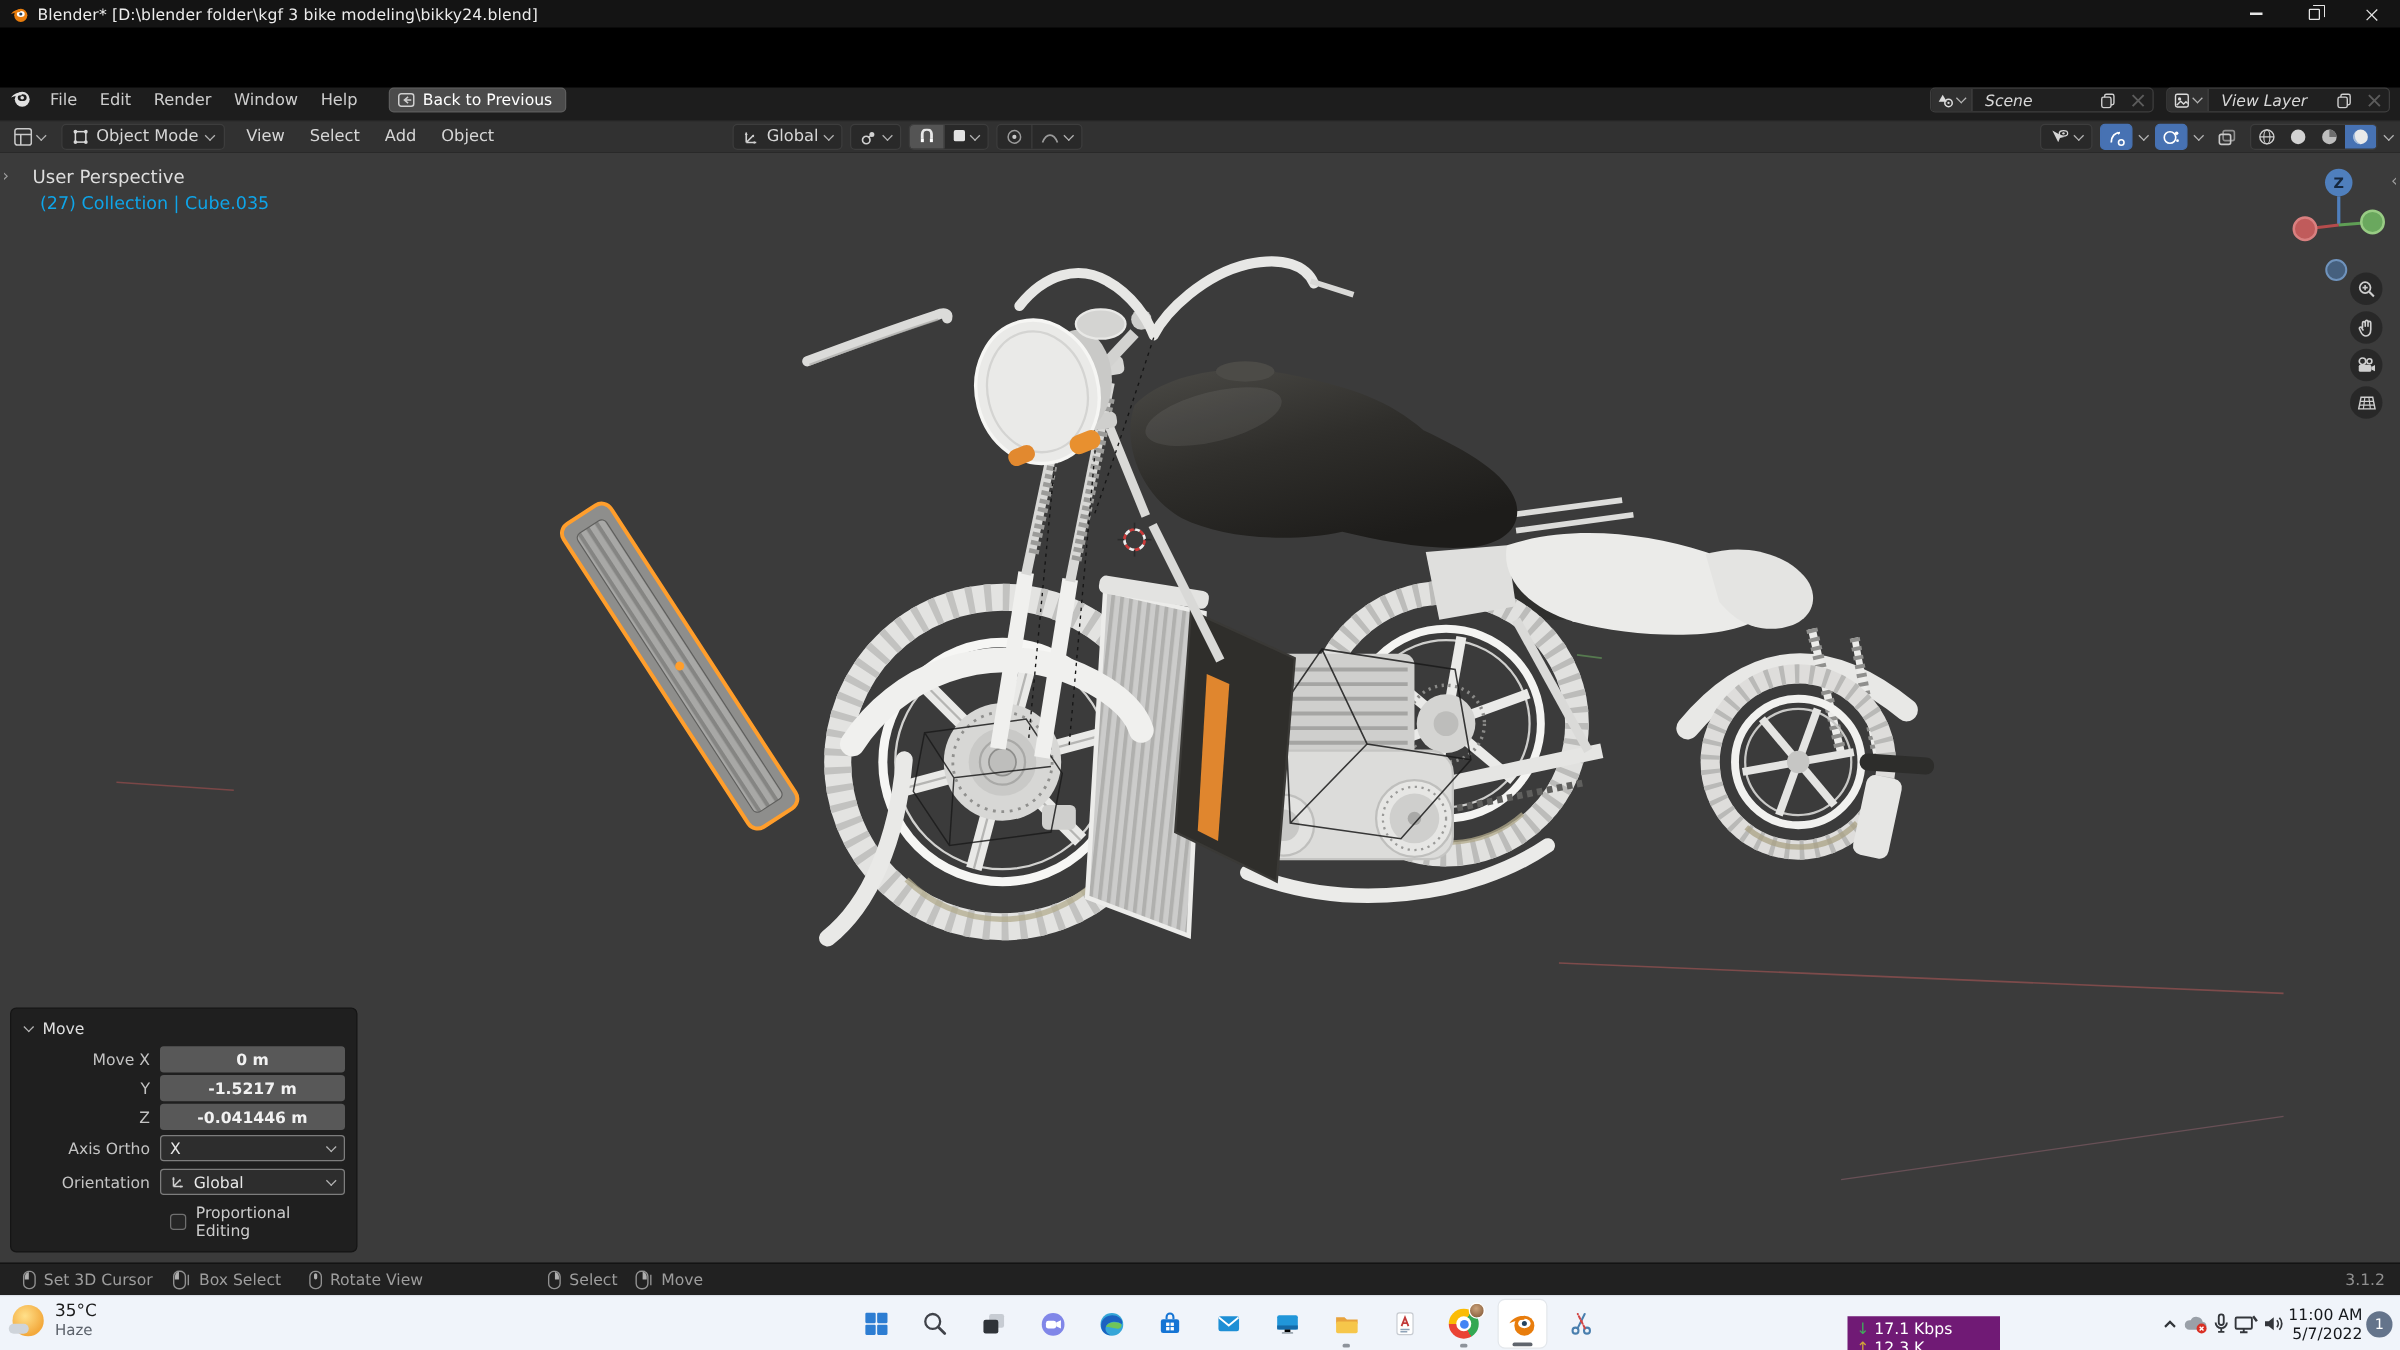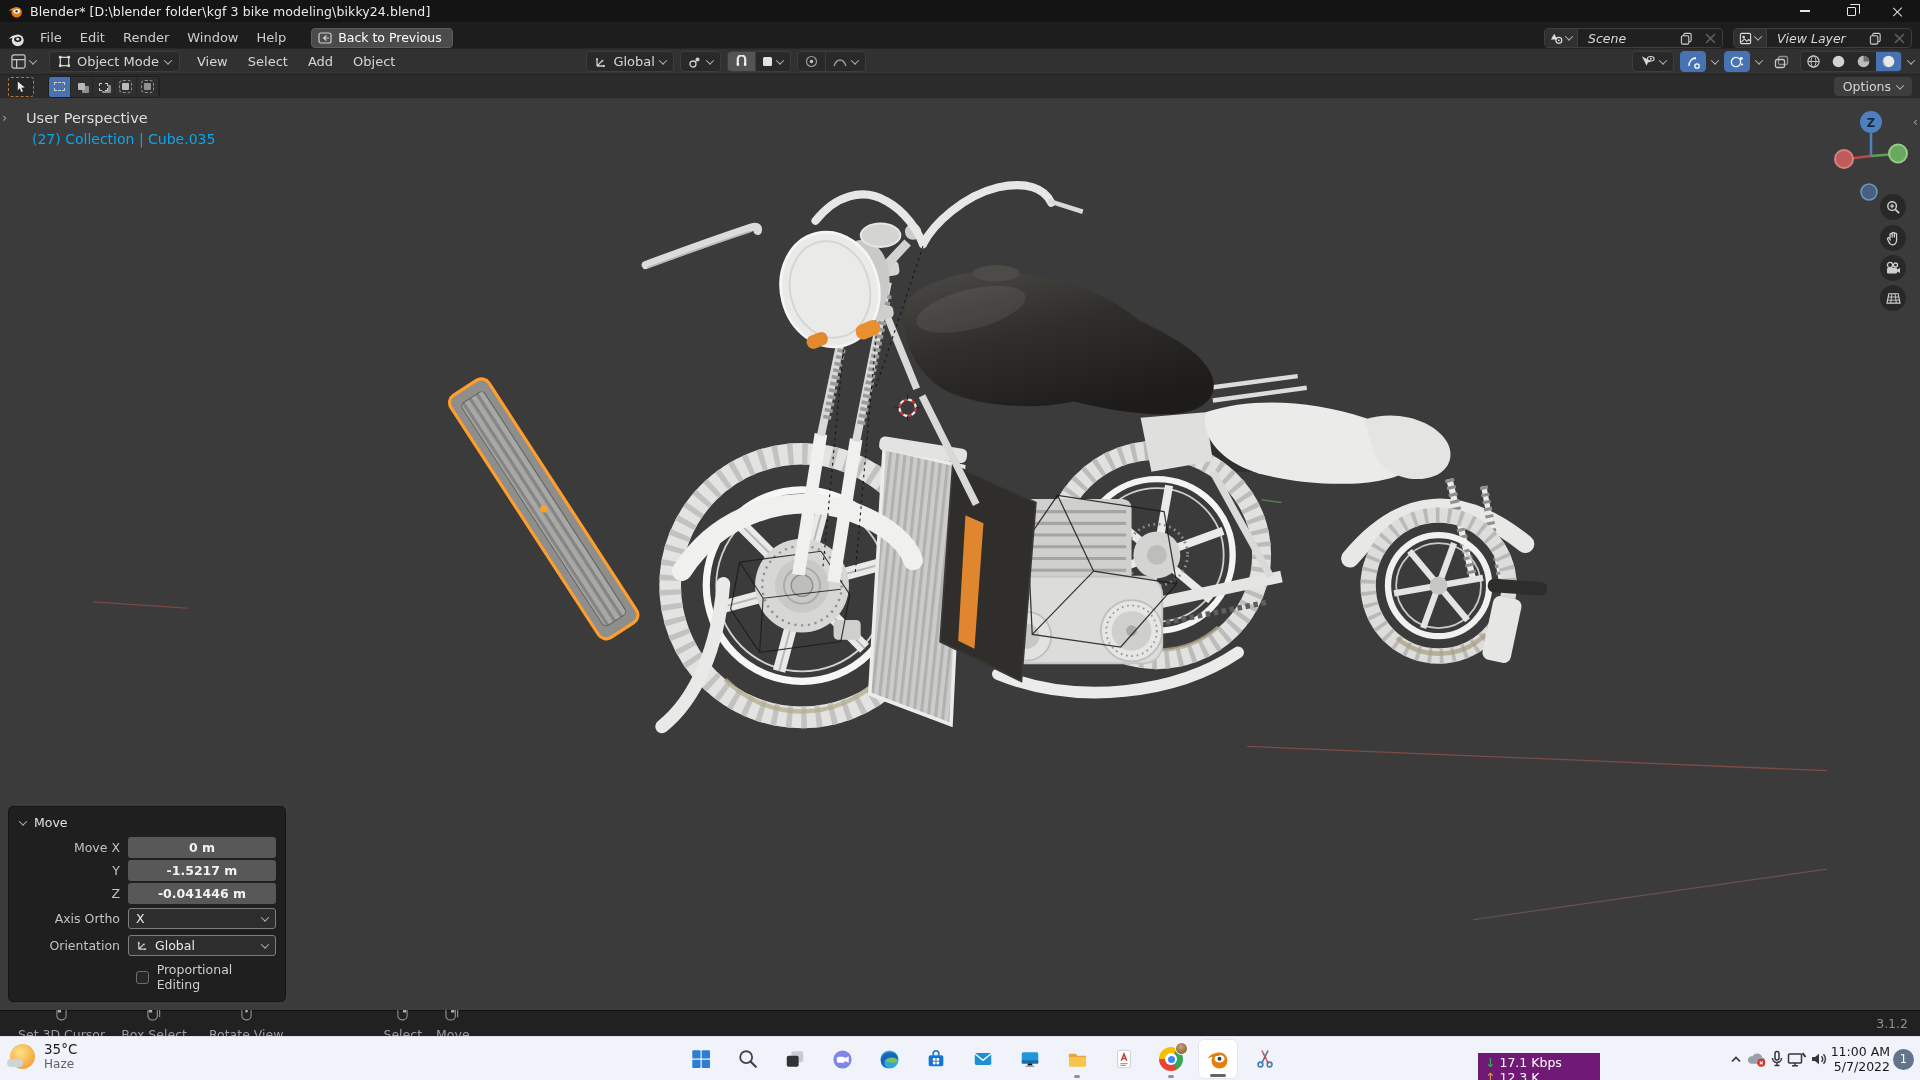--- a/index.html
+++ b/index.html
@@ -13,21 +13,21 @@
   .wc { margin-left:auto; display:flex; height:22px; }
   .wc-btn { width:46px; height:22px; display:flex; align-items:center; justify-content:center; position:relative; }
   .g-min { width:10px; height:1.4px; background:#e6e6e6; }
   .g-rest { width:9px; height:9px; border:1.2px solid #e6e6e6; border-radius:1px; position:relative; }
   .g-rest::before { content:""; position:absolute; left:2px; top:-4px; width:9px; height:9px; border:1.2px solid #e6e6e6; border-left:none; border-bottom:none; border-radius:1px; }
   .g-close { width:11px; height:11px; position:relative; }
   .g-close::before,.g-close::after { content:""; position:absolute; left:5px; top:0; width:1.3px; height:12px; background:#e6e6e6; }
   .g-close::before { transform:rotate(45deg);} .g-close::after { transform:rotate(-45deg);}
 
   
-  .topbar { height:26px; background:#1d1d1d; display:flex; align-items:flex-end; padding:0 8px; flex:none; font-size:13px; color:#cdcdcd; }
+  .topbar { height:26px; background:#1d1d1d; display:flex; align-items:flex-start; padding:0 8px; flex:none; font-size:13px; color:#cdcdcd;margin-top:48px; }
   .menu-item { padding:3px 9px; border-radius:3px; cursor:default; }
   .back-btn { display:flex; align-items:center; gap:6px; background:#4b4b4b; border:1px solid #5d5d5d; border-radius:4px; color:#ffffff; font-size:12.5px; padding:1px 10px 2px 6px; margin-left:16px; }
   .datablocks { margin-left:auto; display:flex; gap:10px; align-items:center;font-style:italic; }
   .datablock { display:flex; align-items:center; height:20px; background:#202020; border:1px solid #3e3e3e; border-radius:4px; overflow:hidden; font-size:12.5px; }
   .db-iconseg { display:flex; align-items:center; gap:3px; padding:0 5px; background:#303030; height:100%; border-right:1px solid #3e3e3e; }
   .db-name { padding:0 10px; color:#d8d8d8; min-width:96px; }
   .db-action { padding:0 6px; display:flex; align-items:center; height:100%; }
   .db-action.dim { opacity:.35; }
   .chev { display:inline-block; width:6px; height:6px; border-right:1.4px solid #b5b5b5; border-bottom:1.4px solid #b5b5b5; transform:rotate(45deg) translate(-1px,-1px); }
 
@@ -72,21 +72,21 @@
   .mp-row { display:flex; align-items:center; margin-bottom:2px; }
   .mp-label { width:110px; text-align:right; padding-right:8px; color:#c3c3c3; flex:none; }
   .mp-field { flex:1; height:21px; background:#585858; border-radius:3px; color:#f2f2f2; display:flex; align-items:center; justify-content:center;font-weight:bold; }
   .mp-dd { flex:1; height:21px; background:#2d2d2d; border:1px solid #7d7d7d; border-radius:3px; color:#e8e8e8; display:flex; align-items:center; padding:0 7px; gap:6px; margin:2px 0; }
   .mp-dd .chev { margin-left:auto; }
   .mp-check { display:flex; align-items:center; gap:8px; margin-left:118px; margin-top:4px; color:#cdcdcd; }
   .cb { width:13px; height:13px; background:#262626; border:1px solid #6f6f6f; border-radius:3px; }
 
   
   .statusbar { height:26px; background:#212121; border-top:1px solid #0f0f0f; display:flex; align-items:center; padding:0 12px; flex:none; font-size:12.5px; color:#9d9d9d; }
-  .sb-item { display:flex; align-items:center; gap:6px;flex-direction:column; }
+  .sb-item { display:flex; align-items:center; gap:6px; }
   .sb-version { margin-left:auto; color:#8f8f8f; }
 
   
   .taskbar { height:44px; background:#f0f4fa; border-top:1px solid #dde2e9; position:relative; flex:none; }
   .weather { position:absolute; left:10px; top:4px; display:flex; align-items:center; gap:9px; }
   .sun { width:25px; height:25px; border-radius:50%; background:radial-gradient(circle at 40% 35%, #ffe08a, #f3a93c 70%); position:relative; }
   .sun::after { content:""; position:absolute; left:-3px; bottom:2px; width:16px; height:8px; border-radius:6px; background:#cfd4da; }
   .wtemp { font-size:13.5px; color:#1b1b1b; }
   .wcond { font-size:12px; color:#5c626b; }
   .tb-icons { position:absolute; left:681px; top:2px; display:flex; gap:7px; }
@@ -358,48 +358,20 @@
           <svg width="15" height="15" viewBox="0 0 16 16">
               <circle cx="8" cy="8" r="6.2" fill="#e9e9e9"></circle>
               <path d="M8 14.2 A6.2 6.2 0 0 1 3.6 3.6 A8 8 0 0 0 8 14.2 Z" fill="#9fb8d8"></path>
             </svg>
         </div>
       </div>
       <span class="chev"></span>
     </div>
   </div>
 
-  <div class="toolrow">
-    <div class="tweak-btn">
-      <svg width="13" height="13" viewBox="0 0 14 14">
-          <path d="M3 1.5 L10.5 8 L6.8 8.3 L8.6 12 L6.8 12.8 L5.2 9 L3 11 Z" fill="#e8e8e8"></path>
-        </svg>
-    </div>
-    <div class="selmode">
-      <div class="active">
-          <span class="mini-dash"></span>
-        </div>
-      <div>
-          <span class="mini-sq" style="box-shadow:4px 3px 0 #8f8f8f;"></span>
-        </div>
-      <div>
-          <span class="mini-dash" style="border-style:dashed;width:9px;height:8px;box-shadow:3px 2px 0 #8f8f8f;"></span>
-        </div>
-      <div>
-          <span class="mini-sq" style="background:#b9b9b9;outline:1.2px dashed #8f8f8f;outline-offset:2px;"></span>
-        </div>
-      <div>
-          <span class="mini-sq" style="outline:1.2px dashed #8f8f8f;outline-offset:2px;background:#8f8f8f;"></span>
-        </div>
-    </div>
-    <div class="options-btn">
-      <span>Options</span>
-      <span class="chev"></span>
-    </div>
-  </div>
 
   <div class="viewport">
 
     <svg class="scene3d" width="1920" height="912" viewBox="0 98 1920 1010">
       <defs>
         <pattern id="rad" width="8" height="8" patternUnits="userSpaceOnUse" patternTransform="rotate(6)">
           <rect width="8" height="8" fill="#cccccb"></rect>
             <rect width="3.4" height="8" fill="#b0b0ae"></rect>
         </pattern>
         <pattern id="plankp" width="9" height="9" patternUnits="userSpaceOnUse">

